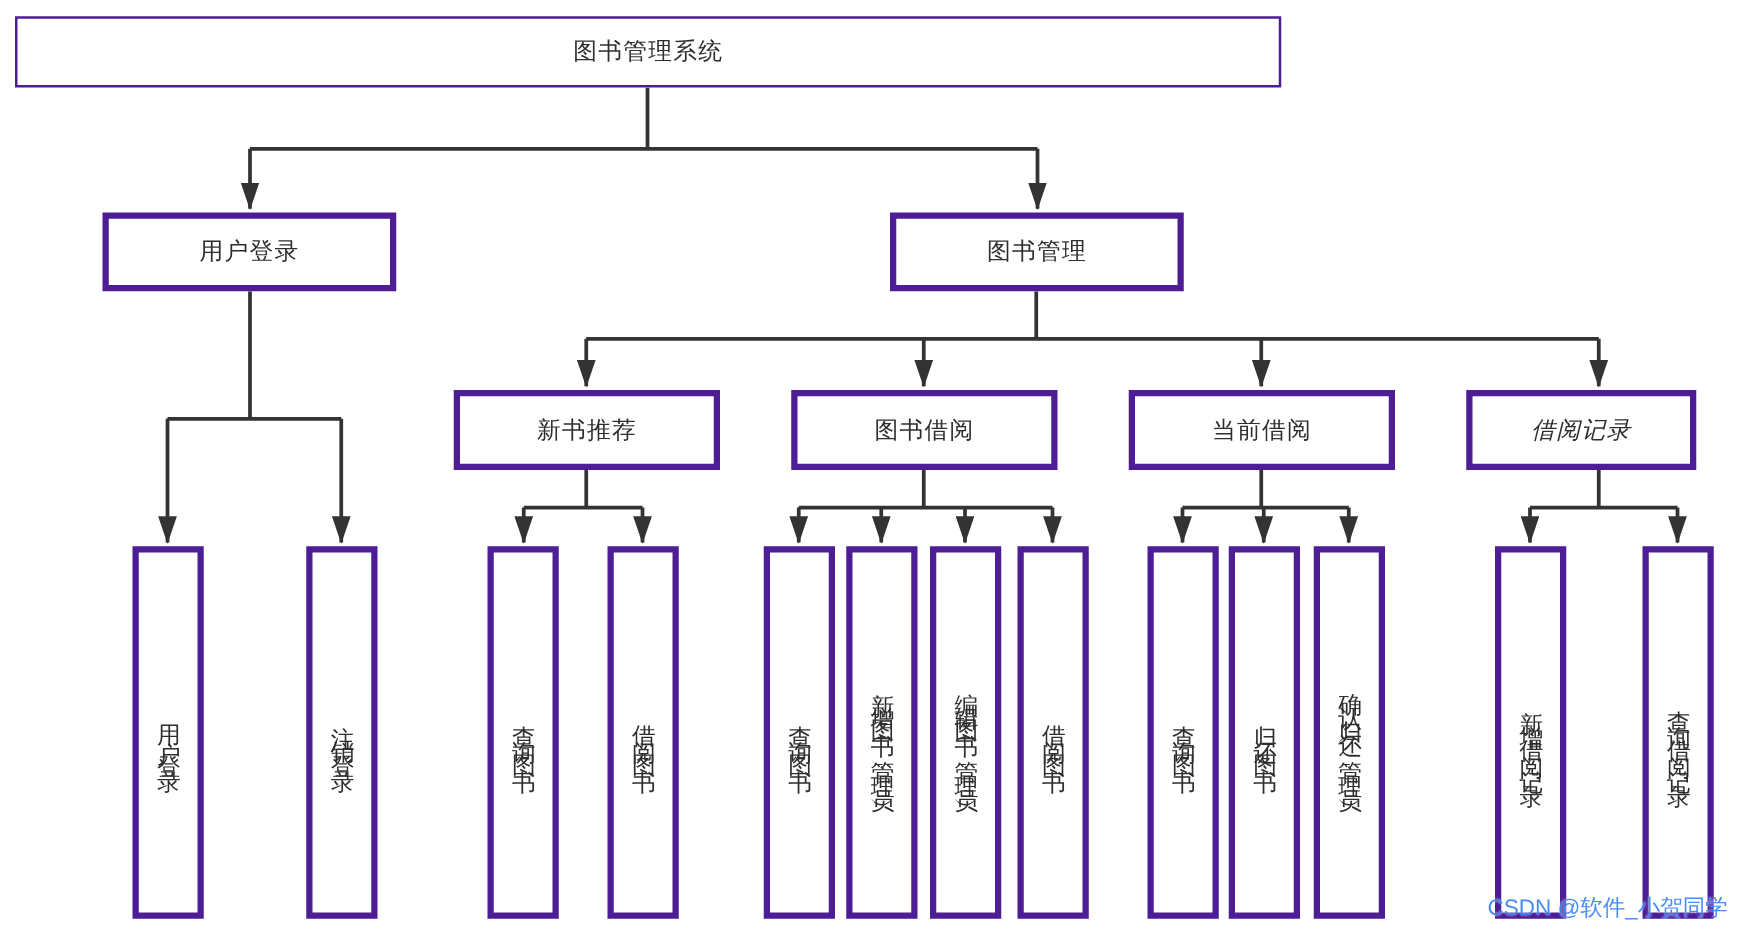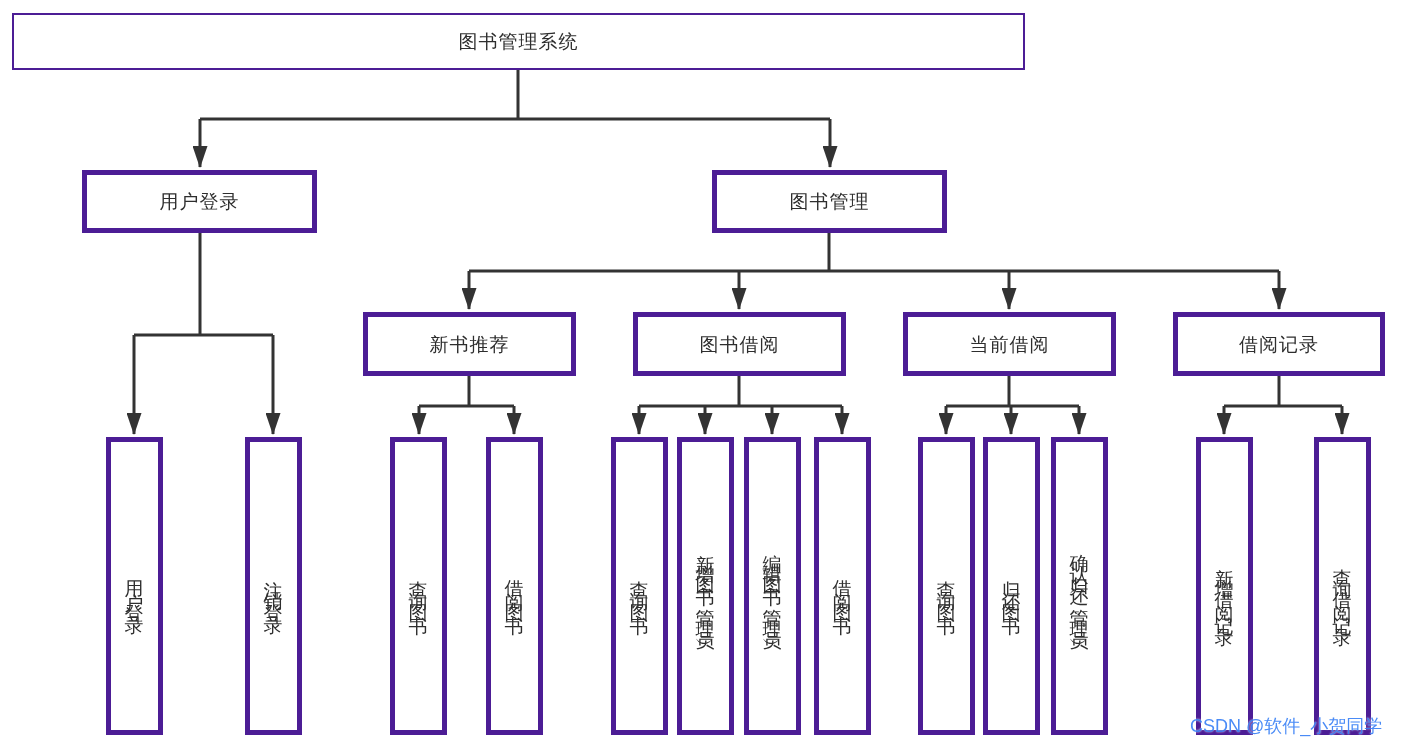--- a/index.html
+++ b/index.html
@@ -118,21 +118,21 @@
 
   <div class="node" style="left:363px; top:312px; width:213px; height:64px;">
     <span class="lbl">新书推荐</span>
   </div>
   <div class="node" style="left:633px; top:312px; width:213px; height:64px;">
     <span class="lbl">图书借阅</span>
   </div>
   <div class="node" style="left:903px; top:312px; width:213px; height:64px;">
     <span class="lbl">当前借阅</span>
   </div>
-  <div class="node" style="left:1173px; top:312px; width:212px; height:64px;">
+  <div class="node" style="left:1173px; top:312px; width:184px; height:64px;font-style:italic;">
     <span class="lbl">借阅记录</span>
   </div>
 
   <div class="node leaf" style="left:106px;">
     <span class="lbl">用户登录</span>
   </div>
   <div class="node leaf" style="left:245px;">
     <span class="lbl">注销登录</span>
   </div>
 

